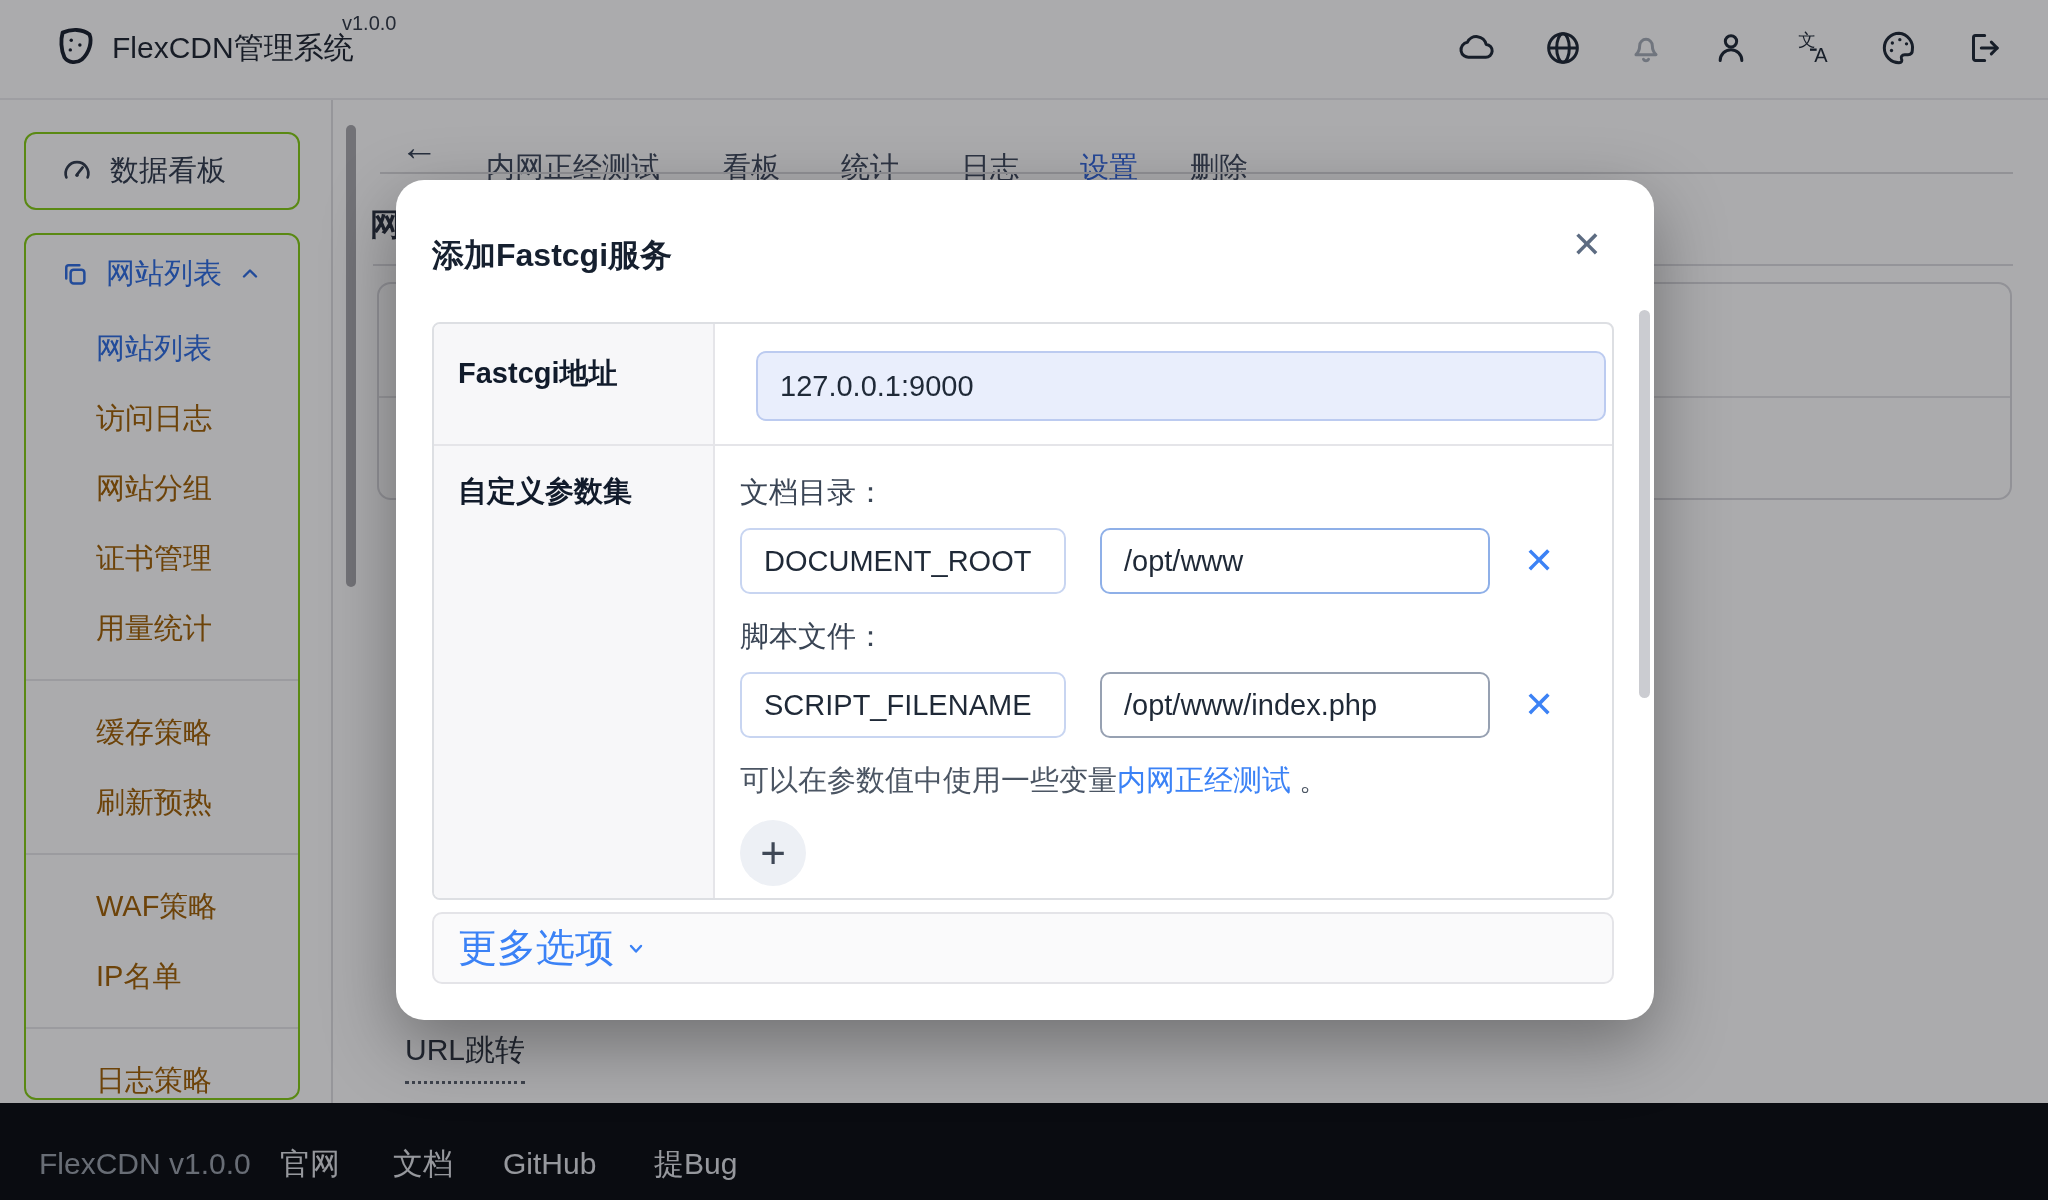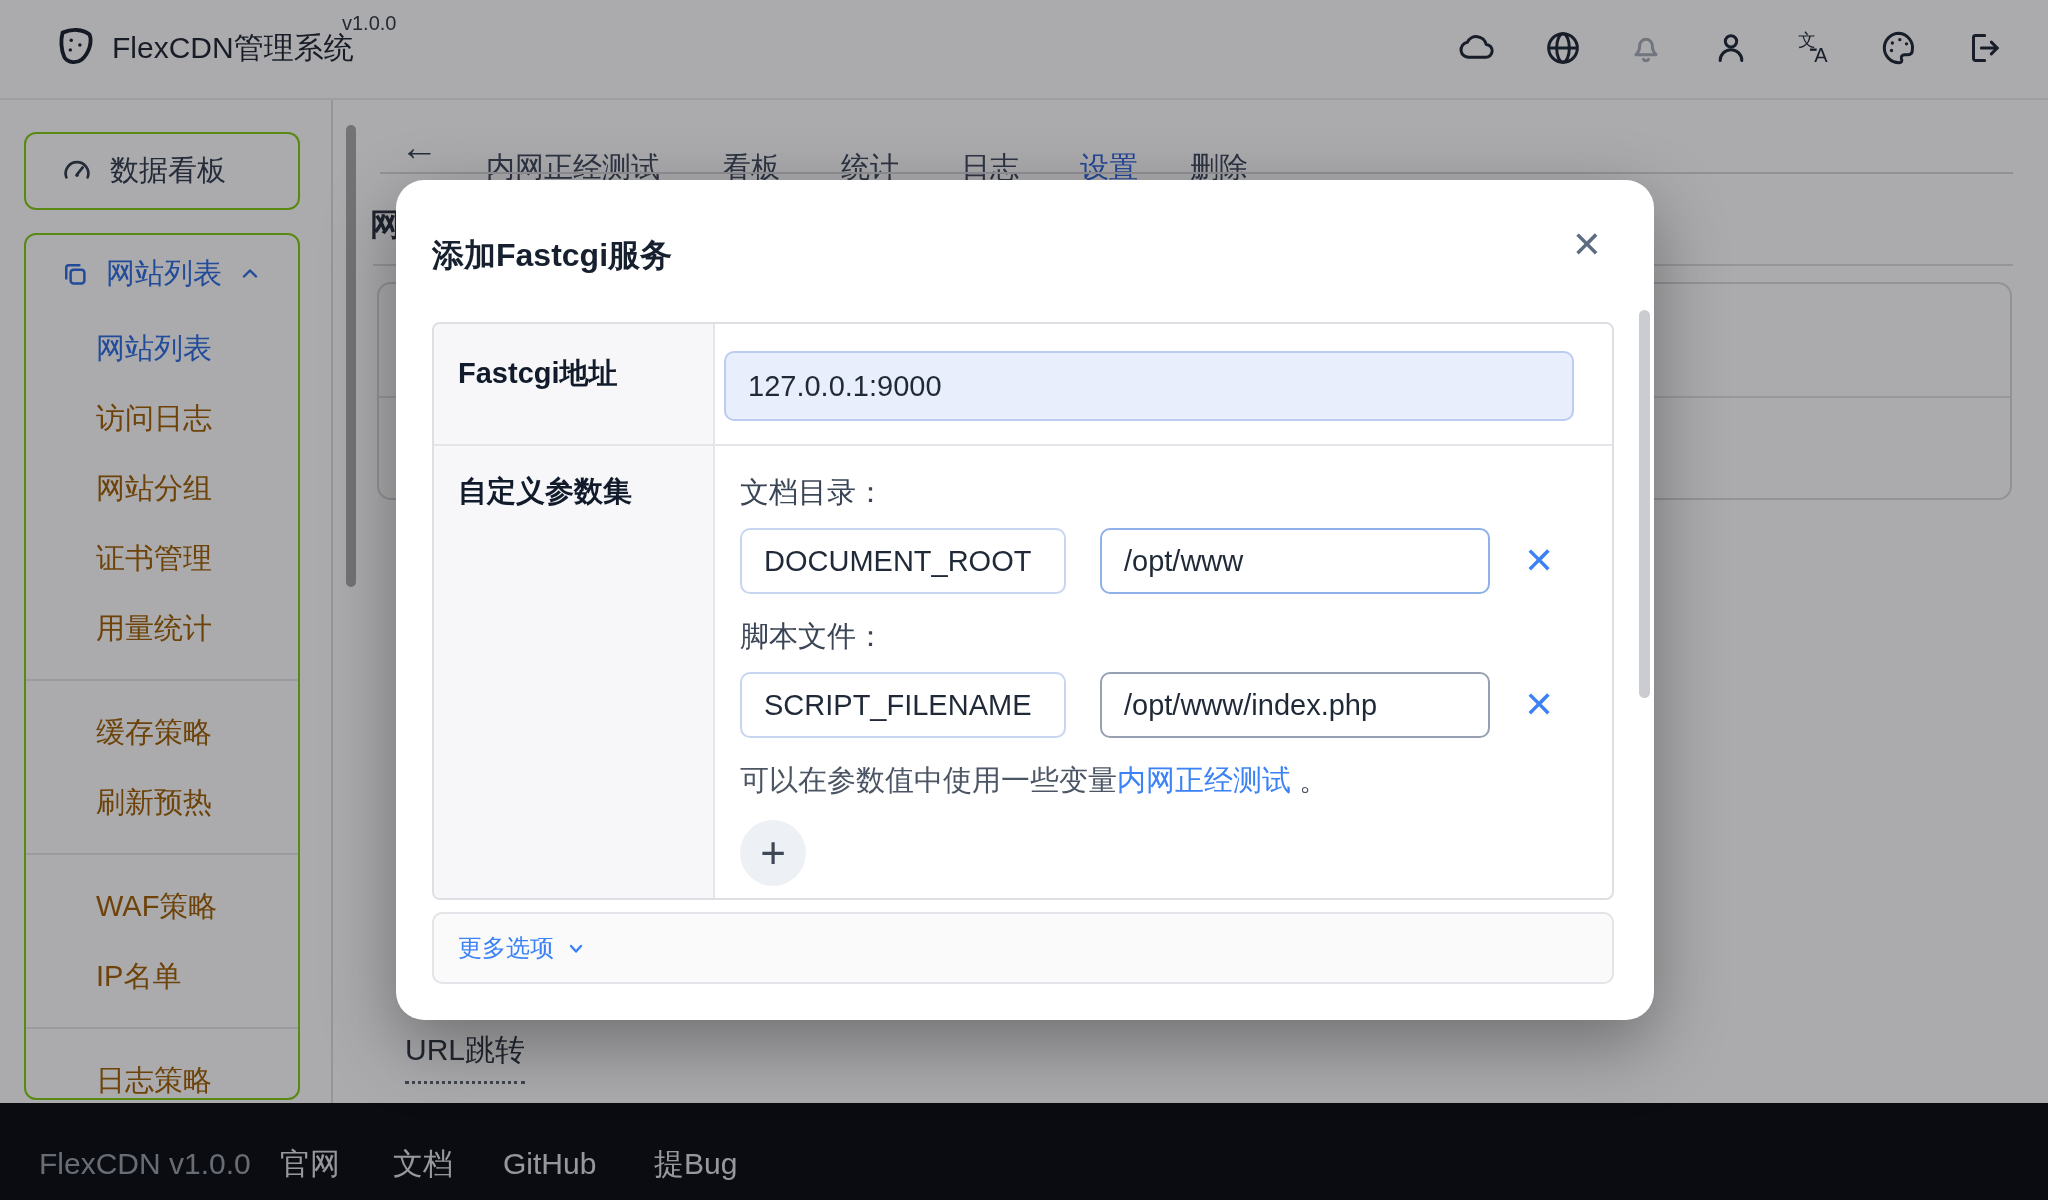--- a/index.html
+++ b/index.html
@@ -40,37 +40,37 @@
   .modal{position:absolute;left:396px;top:180px;width:1258px;height:840px;background:#fff;border-radius:28px;
          box-shadow:0 24px 70px rgba(0,0,0,0.35);z-index:60;}
   .m-title{position:absolute;left:36px;top:54px;font-size:32px;font-weight:700;color:#16202f;}
   .m-close{position:absolute;right:52px;top:44px;font-size:36px;color:#5d6c82;font-weight:300;cursor:pointer;}
   .m-table{position:absolute;left:36px;top:142px;width:1182px;height:578px;border:2px solid #dddfe3;border-radius:8px;box-sizing:border-box;overflow:hidden;}
   .m-label-col{position:absolute;left:0;top:0;bottom:0;width:281px;background:#f7f7f9;border-right:2px solid #e5e5e9;box-sizing:border-box;}
   .m-row-divider{position:absolute;left:0;right:0;top:120px;height:2px;background:#e5e5e9;}
   .m-label{position:absolute;left:24px;font-size:29px;font-weight:700;color:#111b2b;}
   .inp{box-sizing:border-box;height:66px;border-radius:10px;border:2px solid #c8d5f1;background:#fff;
        font-family:"Liberation Sans","DejaVu Sans",sans-serif;font-size:29px;color:#1f2937;padding:0 22px;outline:none;}
-  .inp-address{position:absolute;left:290px;top:27px;width:850px;height:70px;background:#e9eefc;border-color:#bccbf0;}
+  .inp-address{position:absolute;left:322px;top:27px;width:850px;height:70px;background:#e9eefc;border-color:#bccbf0;}
   .row2-content{position:absolute;left:306px;top:148px;width:830px;}
   .grp-caption{font-size:29px;color:#3a4555;height:40px;line-height:40px;margin:0;}
   .grp-caption.second{margin-top:22px;}
   .param-row{display:flex;align-items:center;margin-top:16px;}
   .inp-name{width:326px;}
   .inp-value{width:390px;margin-left:34px;}
   .inp-value.v1{border-color:#8fb0e8;}
   .inp-value.v2{border-color:#97a1b2;}
   .param-del{margin-left:34px;font-size:36px;color:#3c82f5;font-weight:400;cursor:pointer;}
   .hint{margin-top:22px;font-size:29px;color:#4b5563;height:40px;line-height:40px;}
   .hint a{color:#3b82f6;text-decoration:none;cursor:pointer;}
   .add-btn{margin-top:20px;width:66px;height:66px;border-radius:50%;background:#edf0f5;border:none;
            font-size:44px;font-weight:300;color:#3f4856;line-height:60px;text-align:center;cursor:pointer;}
   .m-footer{position:absolute;left:36px;top:732px;width:1182px;height:72px;background:#fafafb;border:2px solid #e4e4e8;
             border-radius:10px;box-sizing:border-box;display:flex;align-items:center;padding-left:24px;cursor:pointer;}
-  .m-footer-label{font-size:24px;color:#3b82f6;margin-right:10px;}
+  .m-footer-label{font-size:39px;color:#3b82f6;margin-right:10px;}
   .m-scroll-thumb{position:absolute;left:1243px;top:130px;width:11px;height:388px;background:#cbccd1;border-radius:6px;}
   svg{display:block;}
 </style>
 </head>
 <body>
 
 <div class="stage">
 
   <div class="header">
     <svg class="abs" style="left:54px;top:24px" width="46" height="46" viewBox="0 0 24 24">

